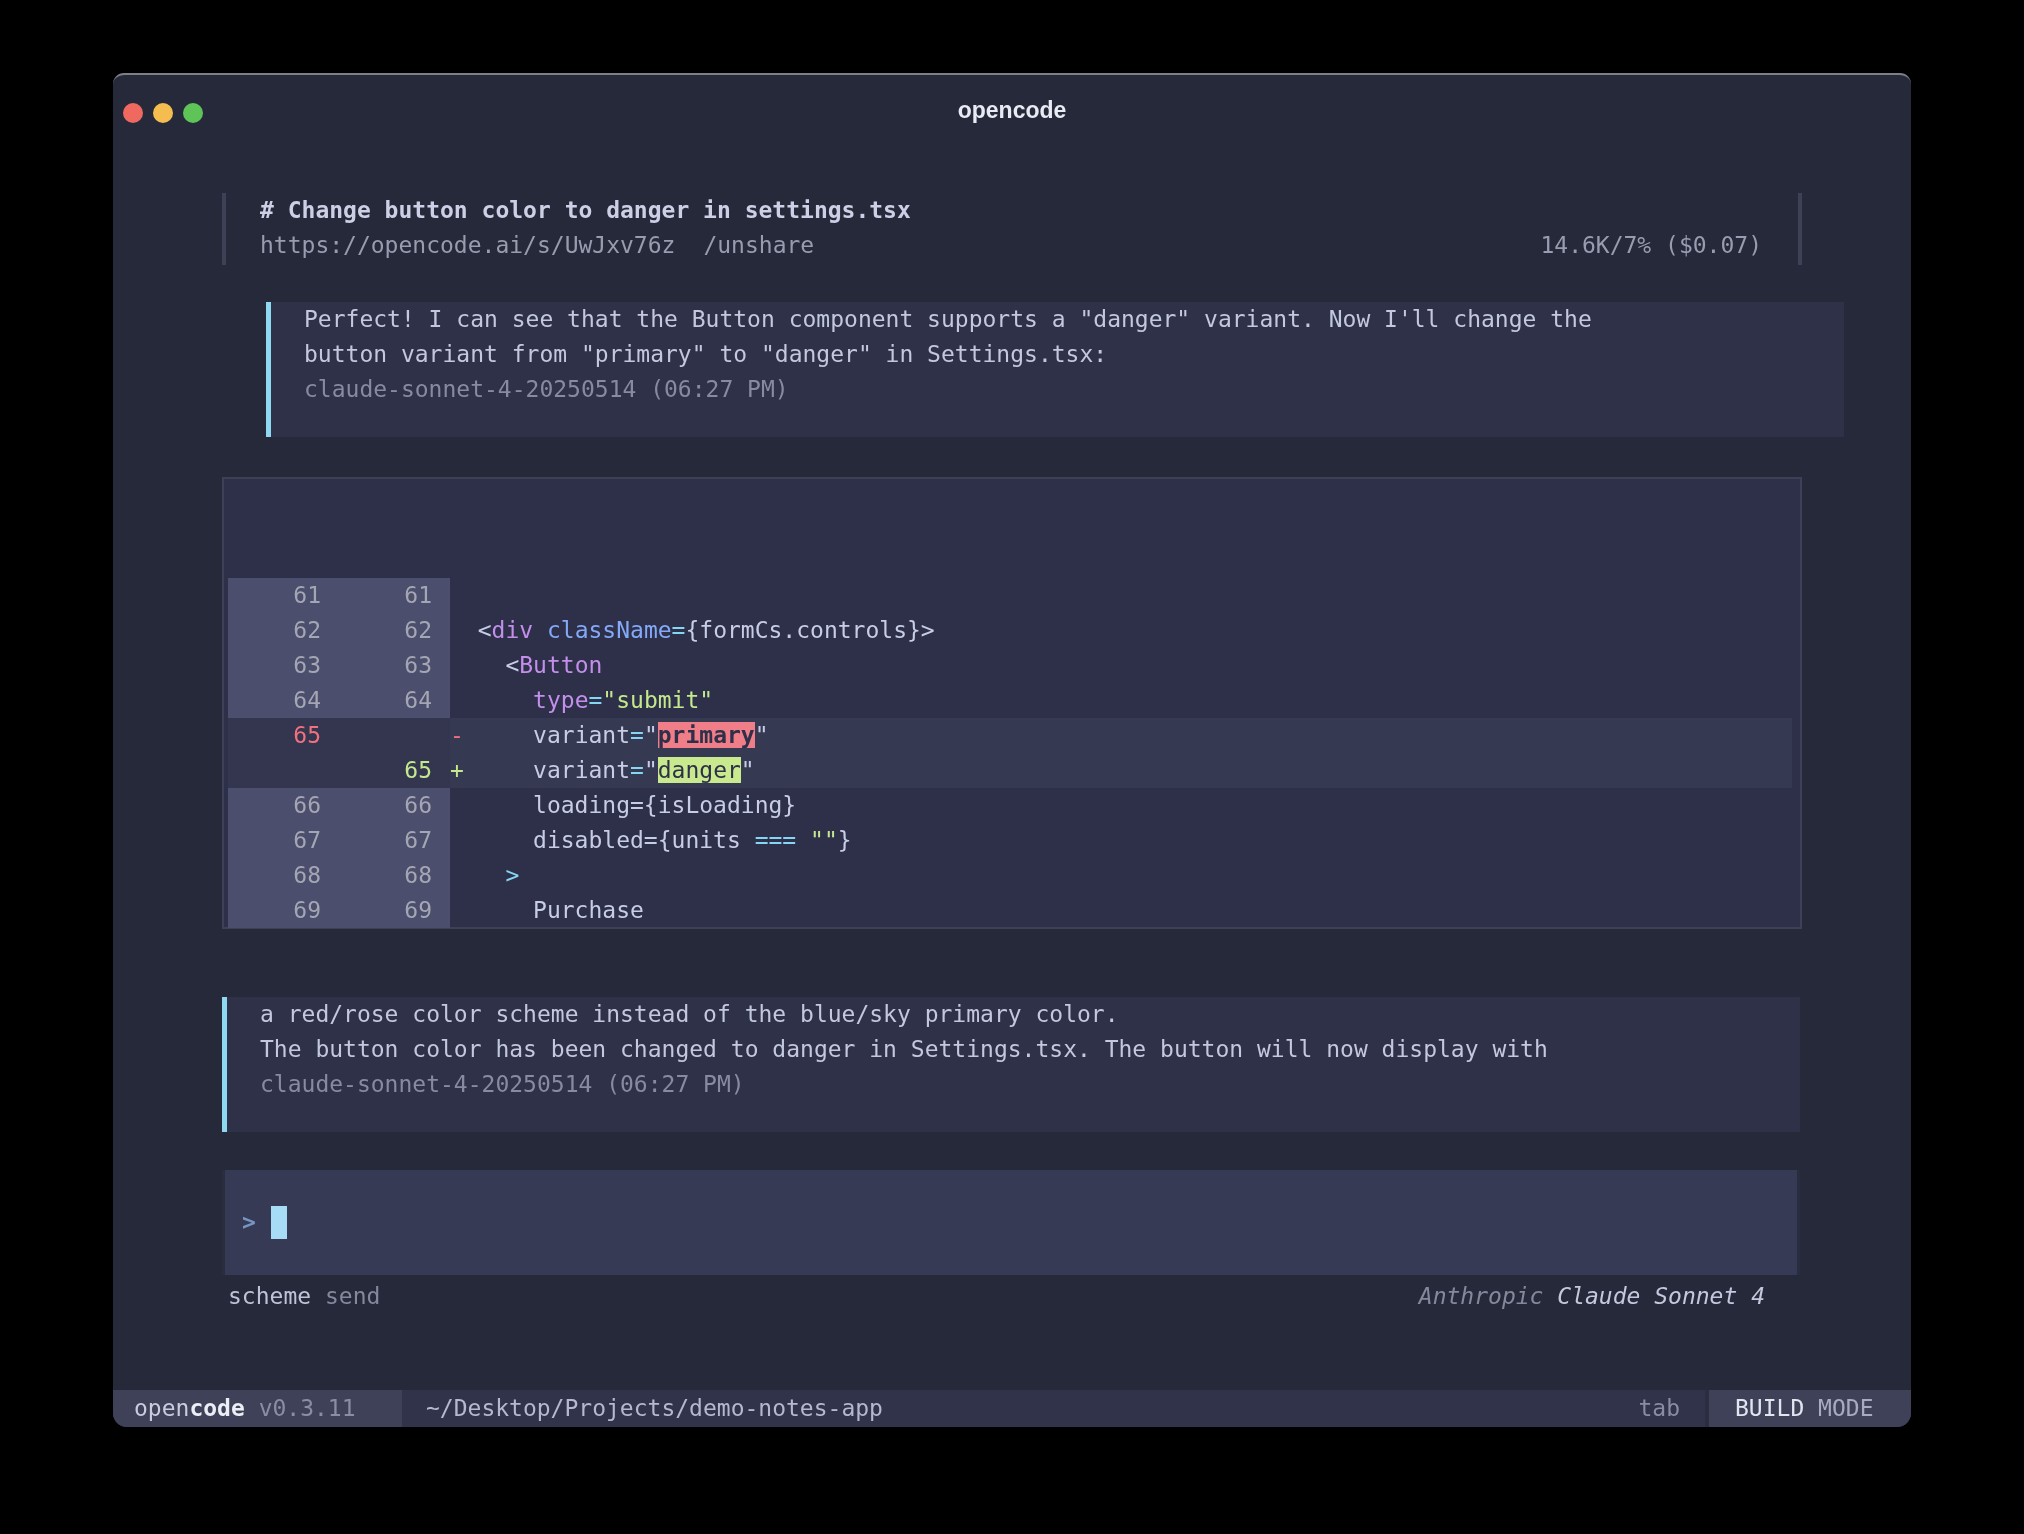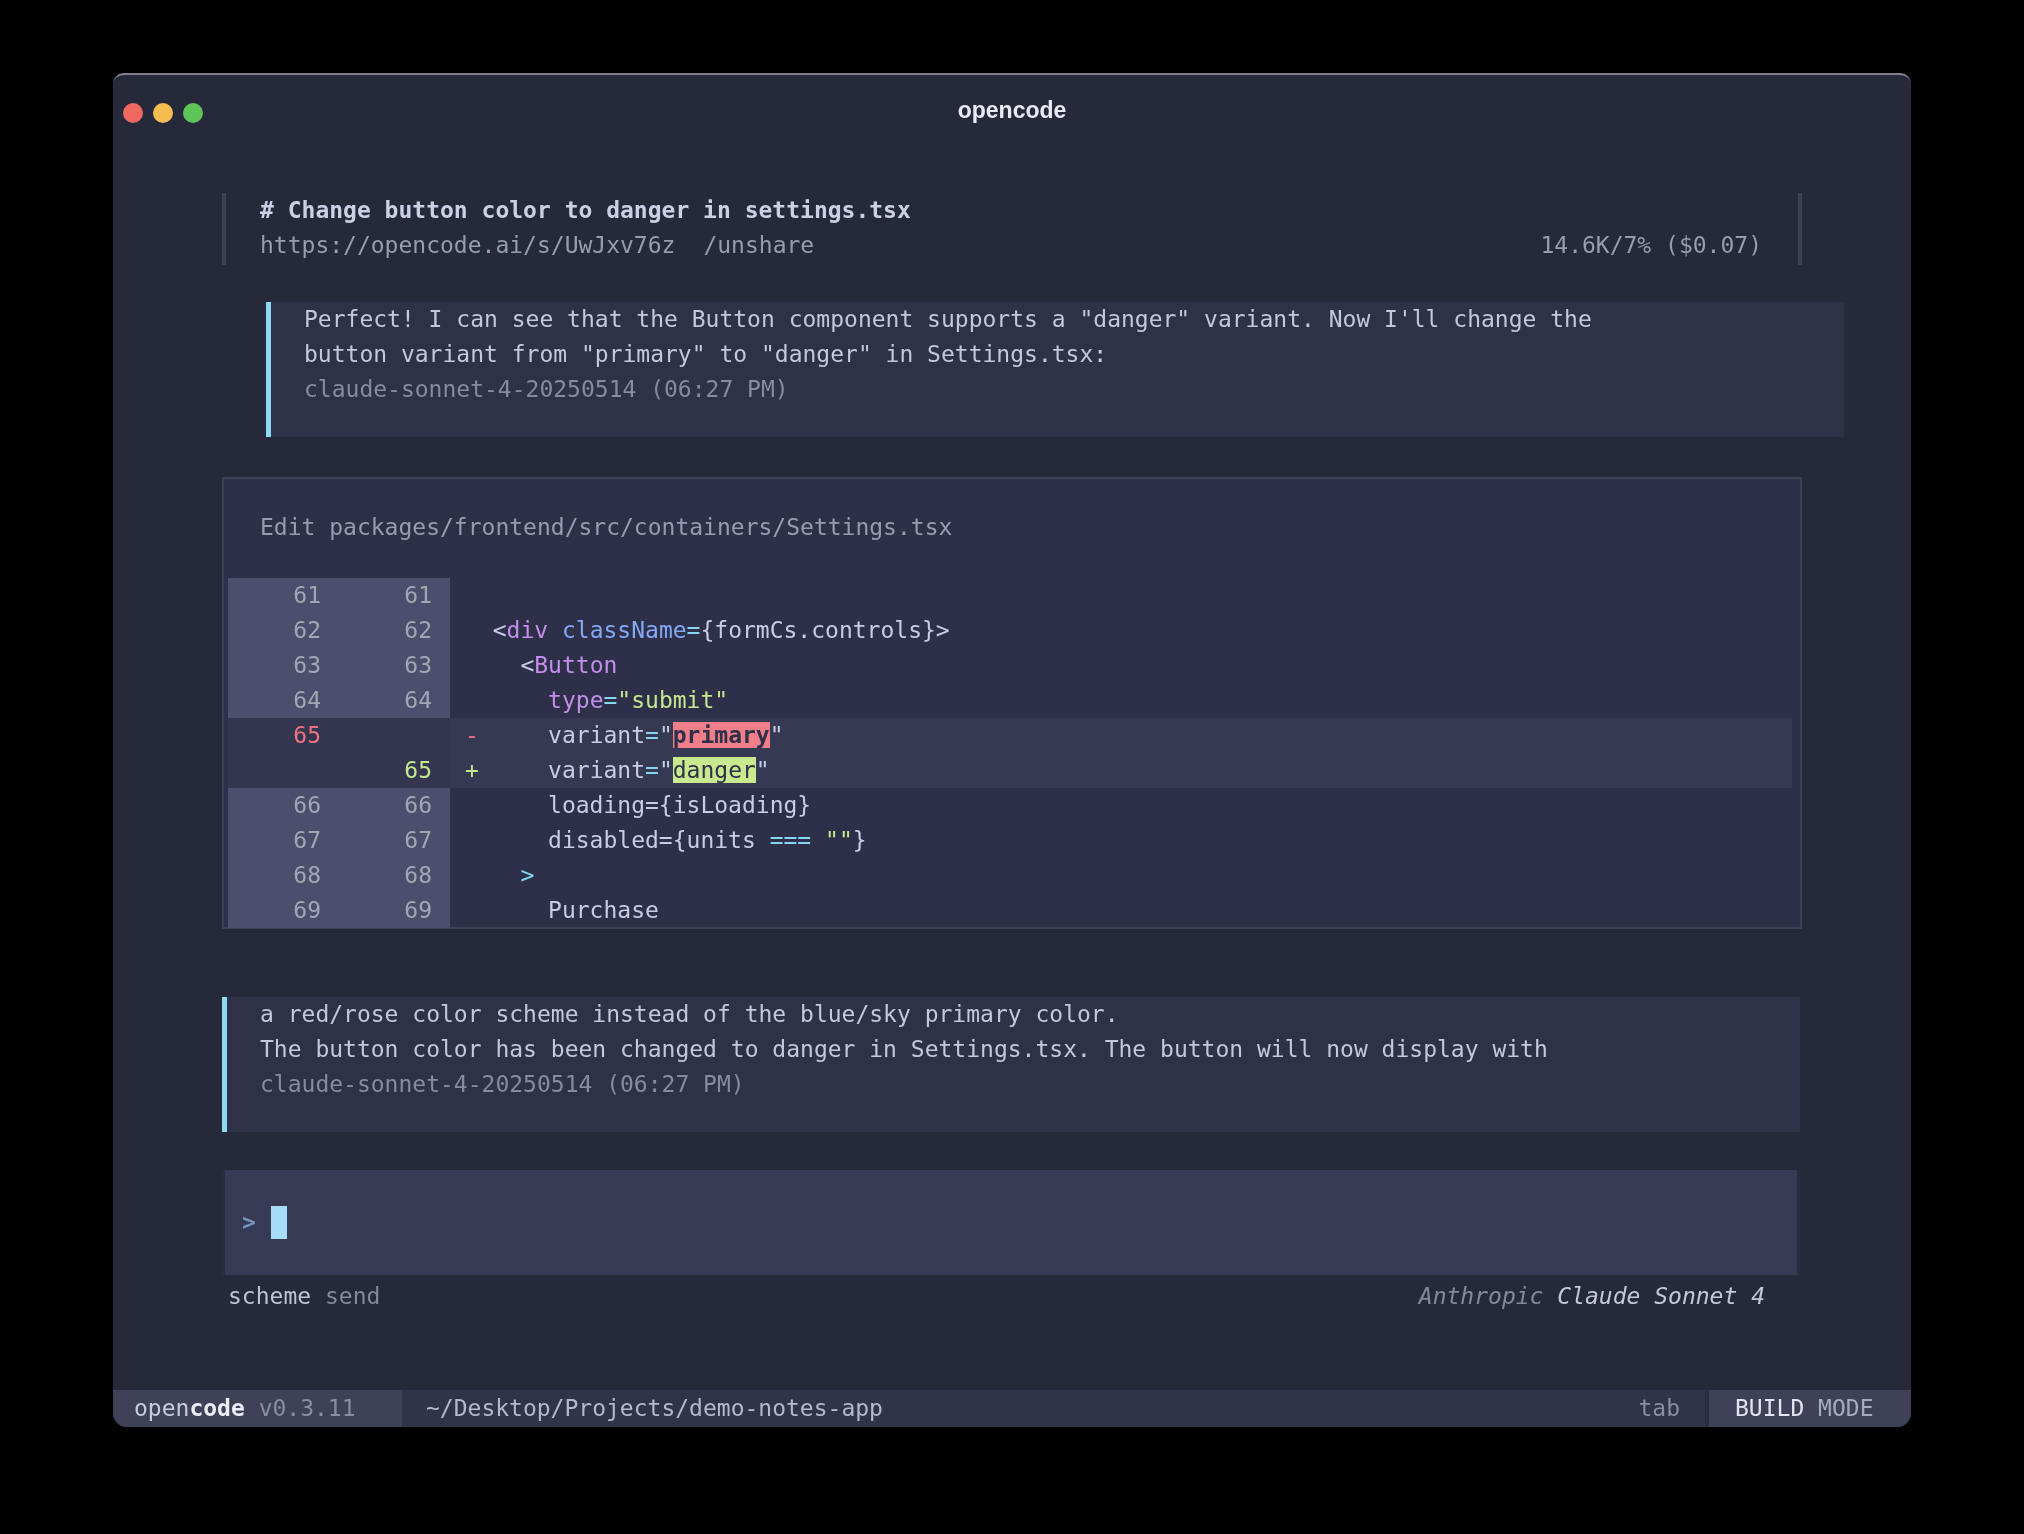--- a/index.html
+++ b/index.html
@@ -27,21 +27,21 @@
   .edit{position:absolute;left:109px;top:402px;width:1580px;height:452px;background:#2d3048;border:2px solid #3e4156;box-sizing:border-box;}
   .edit-title{margin:31px 0 0 36px;line-height:35px;color:#989cb0;}
   .diff{position:absolute;left:0;top:99px;width:1576px;}
   .drow{position:relative;height:35px;line-height:35px;white-space:pre;}
   .gut{position:absolute;top:0;height:35px;width:111px;background:#4b4e6c;color:#a4a6b3;text-align:right;box-sizing:border-box;padding-right:18px;}
   .gut.old{left:4px;}
   .gut.new{left:115px;}
   .drow.del .gut,.drow.add .gut{background:#33364e;}
   .drow.del .gut.old{color:#f0717f;}
   .drow.add .gut.new{color:#c3e88d;}
-  .code{position:absolute;left:226px;right:8px;top:0;height:35px;padding-left:15px;white-space:pre;color:#c8cde6;}
+  .code{position:absolute;left:226px;right:8px;top:0;height:35px;padding-left:0;white-space:pre;color:#c8cde6;}
   .drow.del .code,.drow.add .code{background:#363952;}
   .s-p{color:#c8cde6;}
   .s-pu{color:#c38feb;}
   .s-b{color:#84a9f8;}
   .s-cy{color:#85d6f2;}
   .s-g{color:#c3e88d;}
   .s-r{color:#f0717f;}
   .s-dh{color:#2d3048;background:#ef7e88;font-weight:bold;}
   .s-ah{color:#2d3048;background:#c9e98f;}
   
@@ -85,21 +85,20 @@
     <div class="header-usage">14.6K/7% ($0.07)</div>
   </div>
 
   <div class="msg" style="top:227px;margin-left:44px;">
     <div>Perfect! I can see that the Button component supports a "danger" variant. Now I'll change the</div>
     <div>button variant from "primary" to "danger" in Settings.tsx:</div>
     <div class="meta">claude-sonnet-4-20250514 (06:27 PM)</div>
   </div>
 
   <div class="edit">
-    <div class="edit-title">Edit packages/frontend/src/containers/Settings.tsx</div>
     <div class="diff" id="diff-rows">
         <div class="drow ctx"><span class="gut old">61</span><span class="gut new">61</span><span class="code"></span></div>
         <div class="drow ctx"><span class="gut old">62</span><span class="gut new">62</span><span class="code"><span class="s-p">  &lt;</span><span class="s-pu">div</span><span class="s-p"> </span><span class="s-b">className</span><span class="s-cy">=</span><span class="s-p">{formCs.controls}&gt;</span></span></div>
         <div class="drow ctx"><span class="gut old">63</span><span class="gut new">63</span><span class="code"><span class="s-p">    &lt;</span><span class="s-pu">Button</span></span></div>
         <div class="drow ctx"><span class="gut old">64</span><span class="gut new">64</span><span class="code"><span class="s-p">      </span><span class="s-pu">type</span><span class="s-cy">=</span><span class="s-g">"submit"</span></span></div>
         <div class="drow del"><span class="gut old">65</span><span class="gut new"></span><span class="code"><span class="s-r">-</span><span class="s-p">     variant</span><span class="s-cy">=</span><span class="s-p">"</span><span class="s-dh">primary</span><span class="s-p">"</span></span></div>
         <div class="drow add"><span class="gut old"></span><span class="gut new">65</span><span class="code"><span class="s-g">+</span><span class="s-p">     variant</span><span class="s-cy">=</span><span class="s-p">"</span><span class="s-ah">danger</span><span class="s-p">"</span></span></div>
         <div class="drow ctx"><span class="gut old">66</span><span class="gut new">66</span><span class="code"><span class="s-p">      loading={isLoading}</span></span></div>
         <div class="drow ctx"><span class="gut old">67</span><span class="gut new">67</span><span class="code"><span class="s-p">      disabled={units </span><span class="s-cy">===</span><span class="s-p"> </span><span class="s-g">""</span><span class="s-p">}</span></span></div>
         <div class="drow ctx"><span class="gut old">68</span><span class="gut new">68</span><span class="code"><span class="s-p">    </span><span class="s-cy">&gt;</span></span></div>

